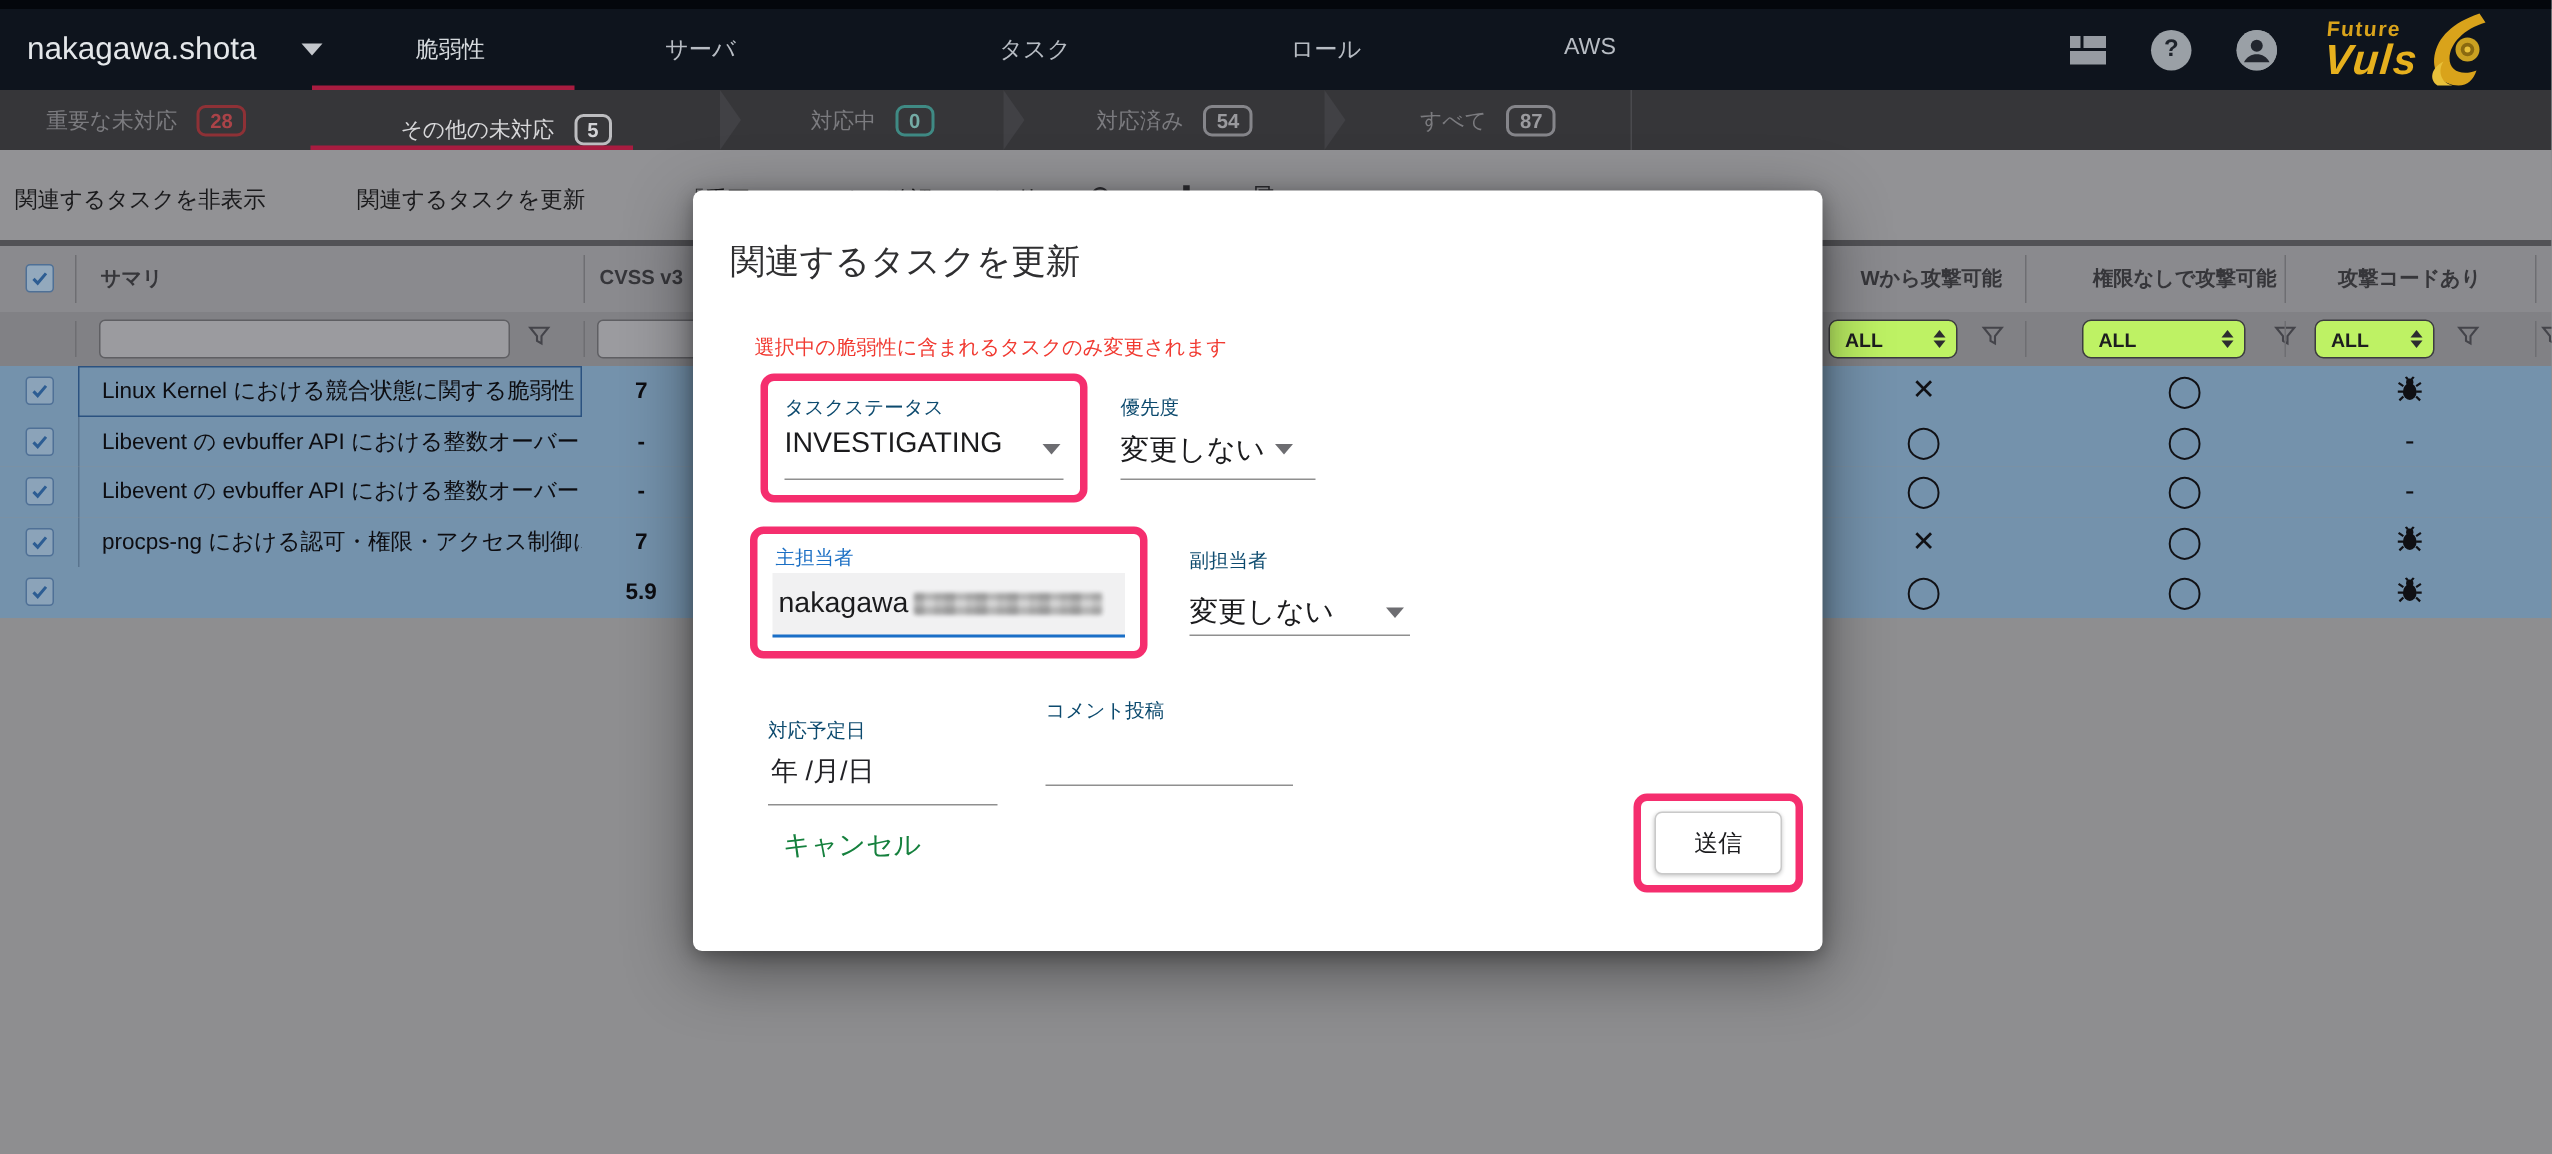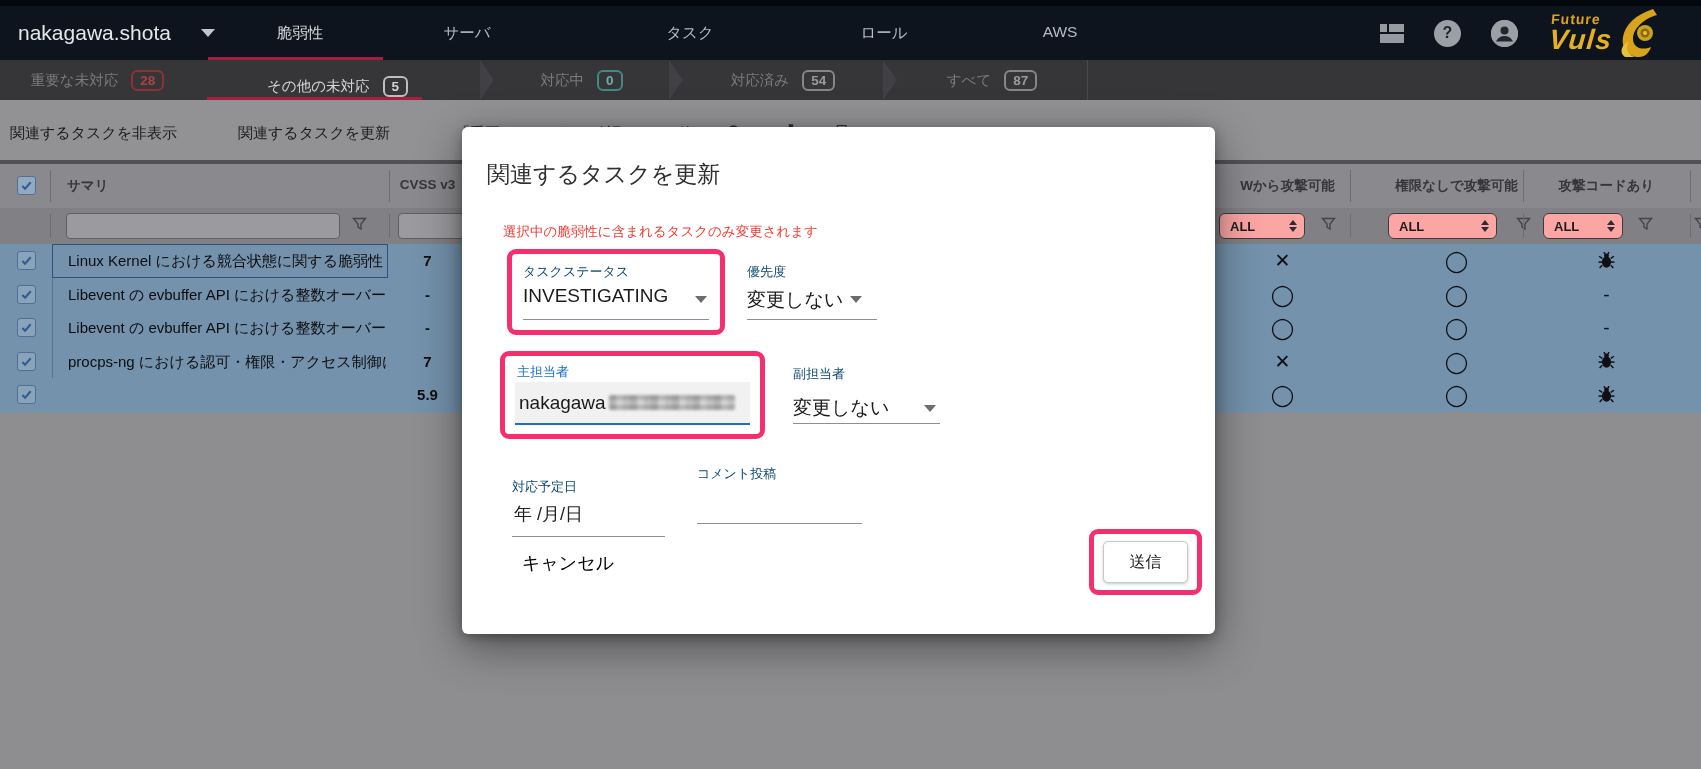--- a/index.html
+++ b/index.html
@@ -48,21 +48,21 @@
   .vline{position:absolute;top:6px;bottom:6px;width:1px;background:#6e6e72;}
   .checkbox{width:19px;height:19px;border-radius:3px;background:#93a9bd;border:1.5px solid #4f7096;box-sizing:border-box;display:flex;align-items:center;justify-content:center;cursor:pointer;}
   .th-summary{position:absolute;left:67px;top:13px;}
   .th-cvss{position:absolute;left:390px;width:75px;top:13px;text-align:center;}
   .col-nw{position:absolute;left:1215px;width:135px;}
   .col-priv{position:absolute;left:1350px;width:173px;margin-left:20px;}
   .col-exp{position:absolute;left:1523px;width:167px;}
   .th-right{top:13px;text-align:center;white-space:nowrap;overflow:hidden;}
   .filter-input{position:absolute;top:5px;height:26px;background:#9b9b9f;border:1px solid #5f5f63;border-radius:4px;box-sizing:border-box;}
   .funnel{position:absolute;top:9px;cursor:pointer;}
-  .select-all{position:absolute;top:5px;width:86px;height:26px;background:#fca5a5;border:1.5px solid #3c3c40;border-radius:6px;box-sizing:border-box;display:flex;align-items:center;justify-content:space-between;padding:0 7px 0 10px;font-size:13px;font-weight:bold;color:#1d1d1f;cursor:pointer;}
+  .select-all{position:absolute;top:5px;width:86px;height:26px;background:#bef264;border:1.5px solid #3c3c40;border-radius:6px;box-sizing:border-box;display:flex;align-items:center;justify-content:space-between;padding:0 7px 0 10px;font-size:13px;font-weight:bold;color:#1d1d1f;cursor:pointer;}
   .updown{display:flex;flex-direction:column;gap:2px;}
   .updown i{width:0;height:0;border-left:4.5px solid transparent;border-right:4.5px solid transparent;display:block;}
   .updown .u{border-bottom:5px solid #2c2c30;}
   .updown .d{border-top:5px solid #2c2c30;}
   .rows{position:absolute;left:0;top:244px;width:1701px;}
   .trow{position:relative;width:1701px;height:33.5px;background:#7492ac;}
   .trow .checkbox{position:absolute;left:17px;top:7px;background:#8ba3b9;}
   .cell-summary{position:absolute;left:52px;top:0;width:336px;height:33.5px;line-height:33.5px;padding-left:15px;box-sizing:border-box;font-size:15px;color:#0d0d11;white-space:nowrap;overflow:hidden;border-left:1px solid rgba(40,60,85,.35);}
   .cell-summary.focused{border:1.5px solid #2b5280;line-height:31px;}
   .cell-cvss{position:absolute;left:390px;top:0;width:75px;height:33.5px;line-height:33.5px;text-align:center;font-size:15px;font-weight:bold;color:#0d0d11;}
@@ -100,21 +100,21 @@
     background-blend-mode:multiply;filter:blur(1.4px);}
   .grp-sub{left:331px;top:238px;width:150px;height:64px;}
   .grp-sub .f-value{position:absolute;left:0;top:30px;}
   .grp-sub .caret-dd{position:absolute;left:131px;top:40px;}
   .grp-sub .f-underline{left:0;width:147px;top:58px;}
   .grp-due{left:50px;top:338px;width:155px;height:62px;margin-top:13px;}
   .grp-due .f-value{position:absolute;left:2px;top:24px;font-size:18px;color:#222226;}
   .grp-due .f-underline{left:0;width:153px;top:58px;}
   .grp-comment{left:235px;top:338px;width:167px;height:62px;}
   .grp-comment .f-underline{left:0;width:165px;top:58px;}
-  .m-cancel{position:absolute;left:60px;top:424px;font-size:18px;color:#000000;cursor:pointer;}
+  .m-cancel{position:absolute;left:60px;top:424px;font-size:18px;color:#15803d;cursor:pointer;}
   .m-submit{width:85px;height:42px;background:#fff;border:1px solid #c9c9c9;border-radius:5px;box-shadow:0 1px 3px rgba(0,0,0,.22);
             font-size:16px;color:#1b1b1d;font-family:inherit;cursor:pointer;}
 </style>
 </head>
 <body>
 
 <div class="nav">
   <div class="nav-account">
     <span>nakagawa.shota</span>
     <span class="caret-dn-sm"></span>

